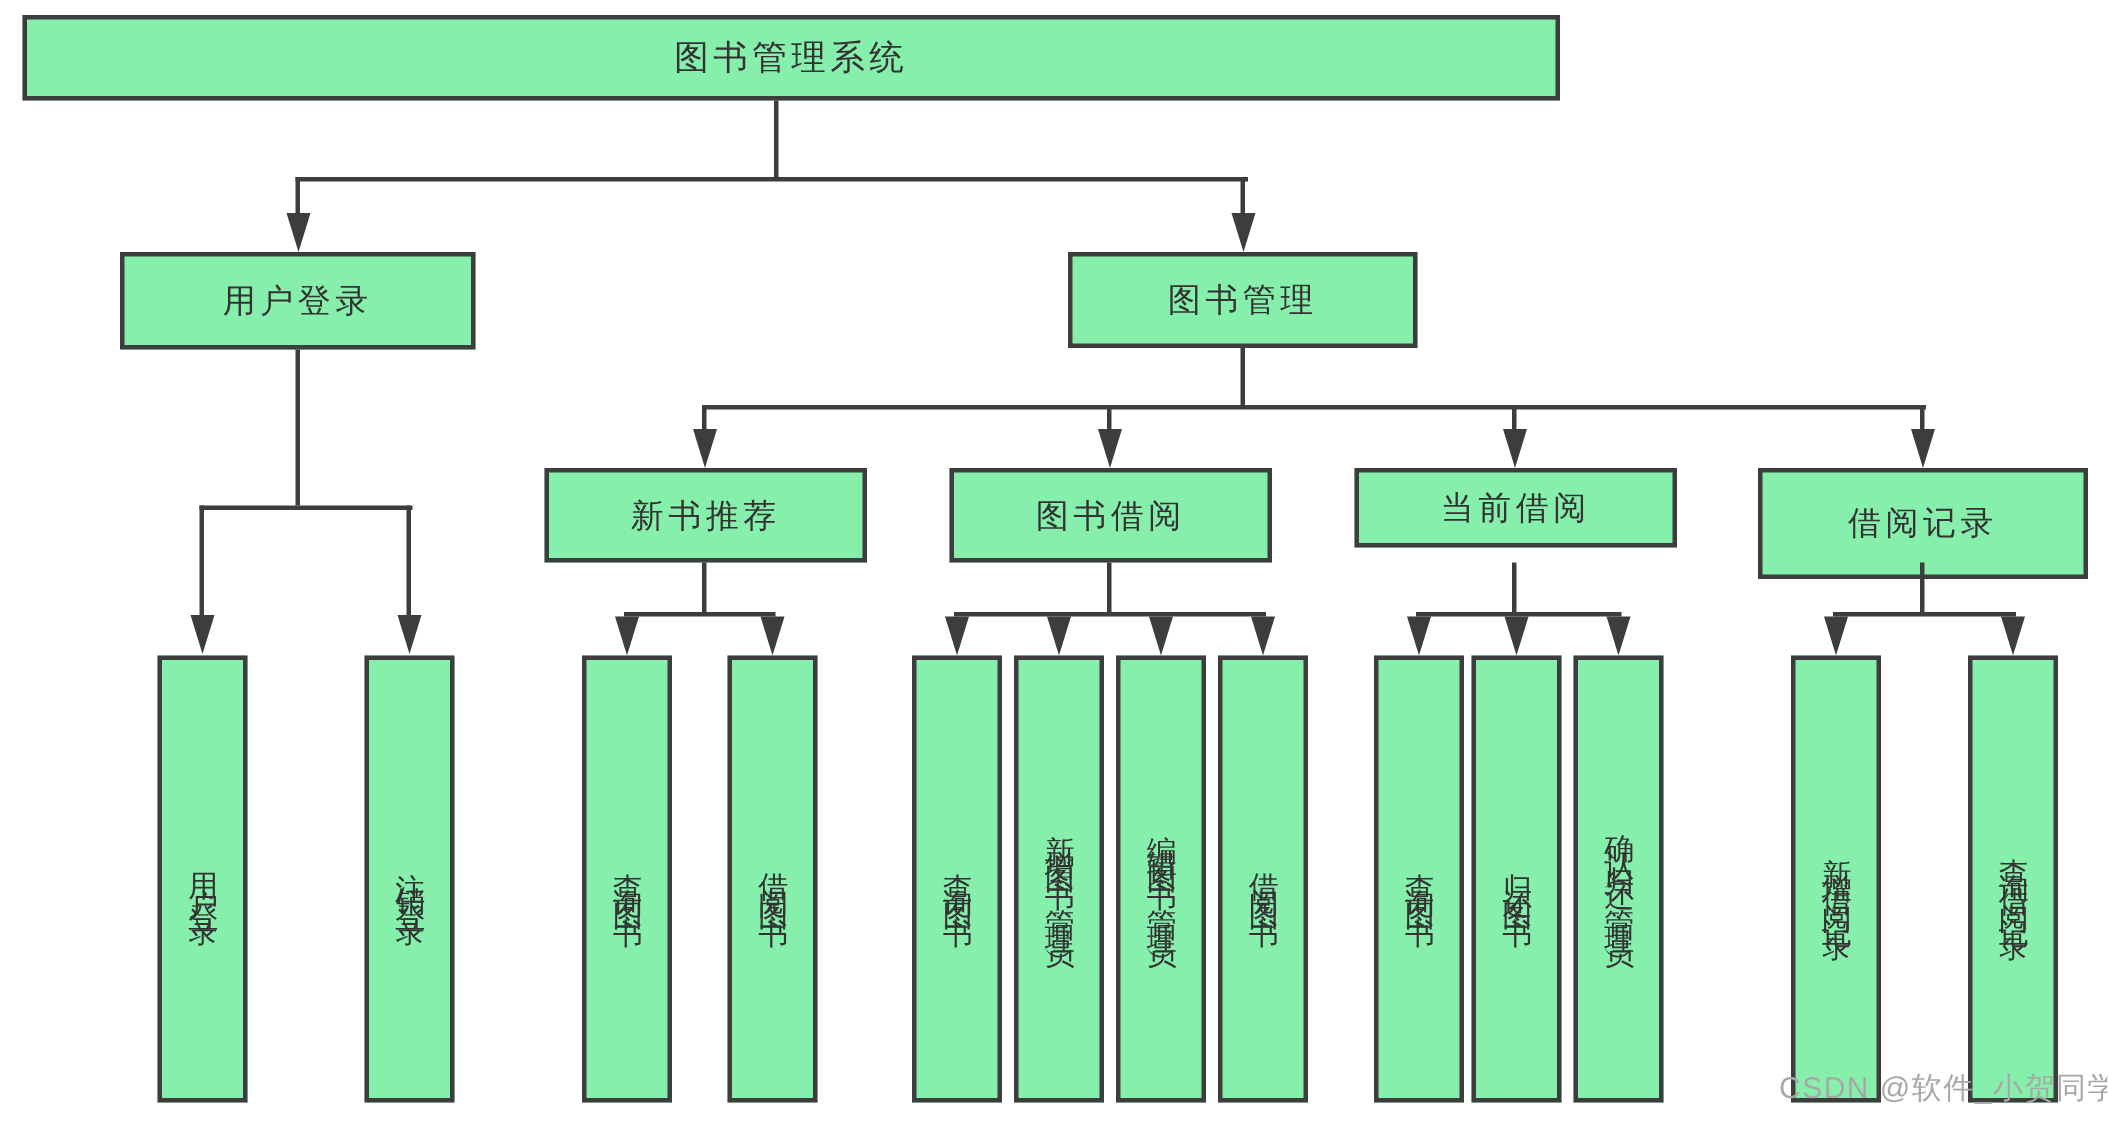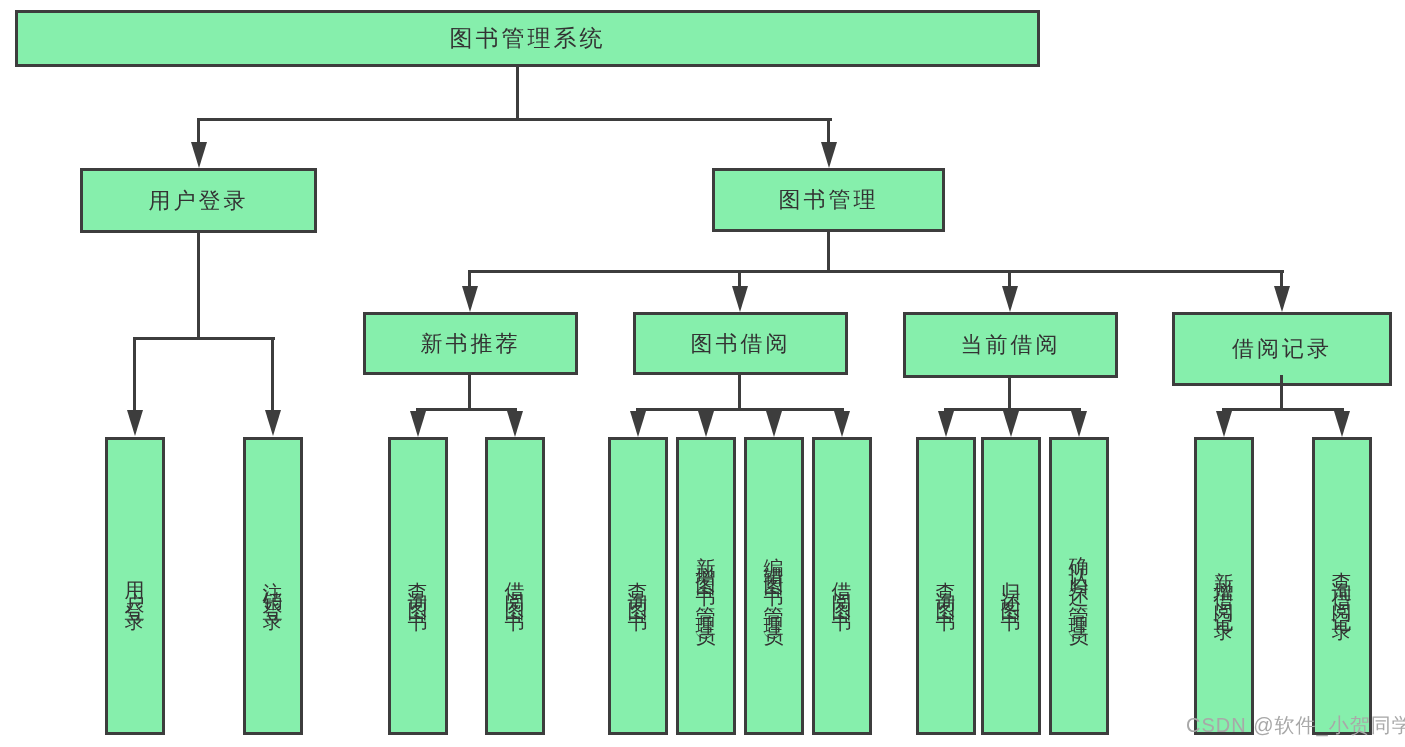--- a/index.html
+++ b/index.html
@@ -76,21 +76,21 @@
   <div class="arrow" style="left:732px;top:286px;"></div>
   <div class="arrow" style="left:1002px;top:286px;"></div>
   <div class="arrow" style="left:1274px;top:286px;"></div>
 
   <div class="box" style="left:363px;top:312px;width:215px;height:63px;">
     <span class="hlabel">新书推荐</span>
   </div>
   <div class="box" style="left:633px;top:312px;width:215px;height:63px;">
     <span class="hlabel">图书借阅</span>
   </div>
-  <div class="box" style="left:903px;top:312px;width:215px;height:66px;">
+  <div class="box" style="left:903px;top:312px;width:215px;height:53px;">
     <span class="hlabel">当前借阅</span>
   </div>
   <div class="box" style="left:1172px;top:312px;width:220px;height:74px;">
     <span class="hlabel">借阅记录</span>
   </div>
 
   <div class="line" style="left:468px;top:375px;width:3px;height:34px;"></div>
   <div class="line" style="left:416px;top:408px;width:101px;height:3px;"></div>
   <div class="arrow" style="left:410px;top:411px;"></div>
   <div class="arrow" style="left:507px;top:411px;"></div>

